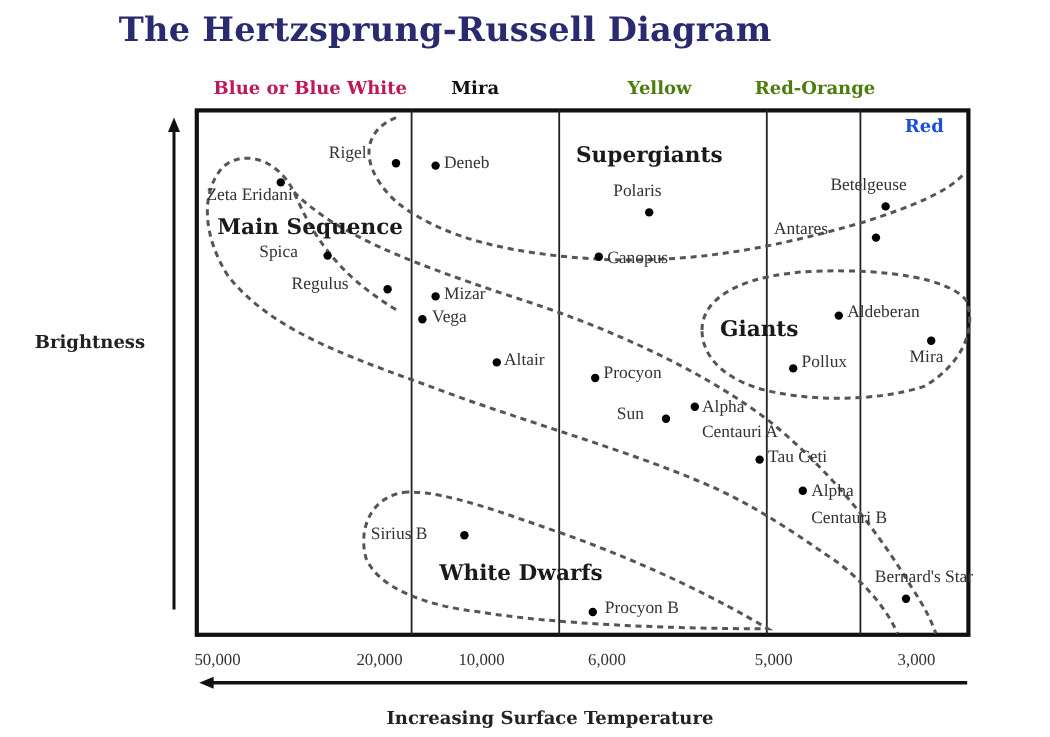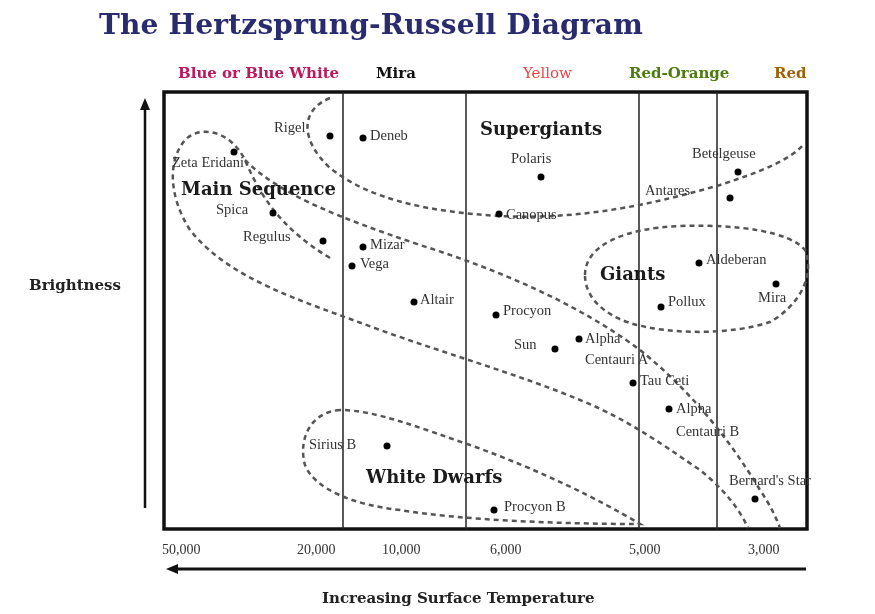--- a/index.html
+++ b/index.html
@@ -13,23 +13,23 @@
   .tick{font-family:"Liberation Serif",serif;font-size:14px;fill:#333;}
   .axis-title{font-family:"DejaVu Serif",serif;font-size:15px;font-weight:bold;fill:#222;}
 </style>
 </head>
 <body>
 
 <div id="title" class="abs">The Hertzsprung-Russell Diagram</div>
 
 <div class="abs band" style="left:178px;color:#be185d;">Blue or Blue White</div>
 <div class="abs band" style="left:376px;color:#111;">Mira</div>
-<div class="abs band" style="left:523px;color:#ef4444;font-weight:normal;">Yellow</div>
+<div class="abs band" style="left:523px;color:#4d7c0f;font-weight:bold;">Yellow</div>
 <div class="abs band" style="left:629px;color:#4d7c0f;">Red-Orange</div>
-<div class="abs band" style="left:774px;color:#a16207;">Red</div>
+<div class="abs band" style="left:754px;color:#1d4ed8;margin-top:32px;">Red</div>
 
 <svg id="svgwrap" width="875" height="614" viewBox="0 0 875 614">
 
   <g>
     <line x1="145" y1="508" x2="145" y2="108" stroke="#111" stroke-width="2.5"></line>
     <polygon points="140,110 150,110 145,98" fill="#111"></polygon>
   </g>
   <text class="axis-title" x="29" y="290">Brightness</text>
 
   <rect x="164" y="92" width="643" height="437" fill="none" stroke="#111" stroke-width="3.5"></rect>

